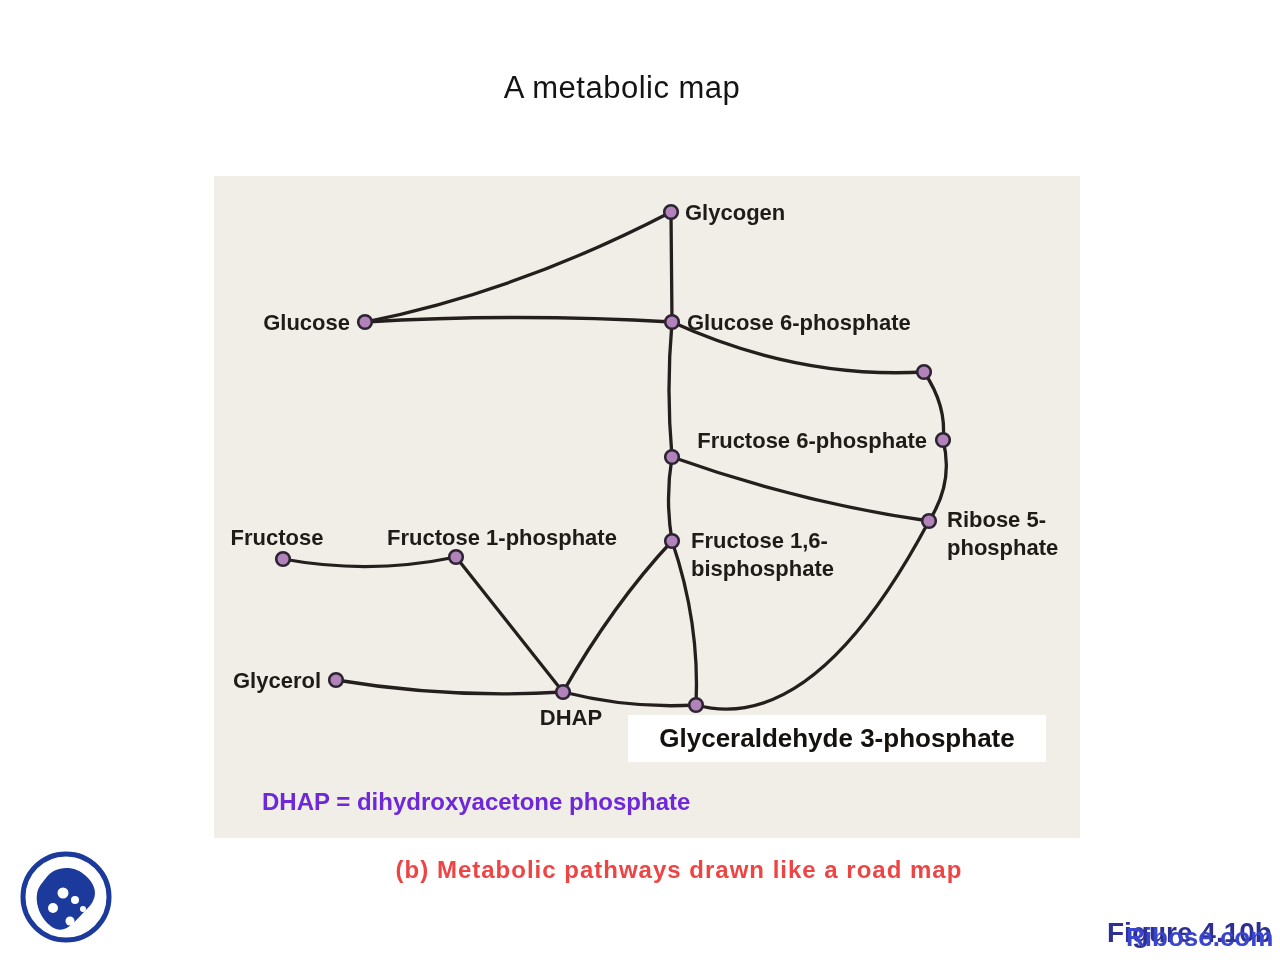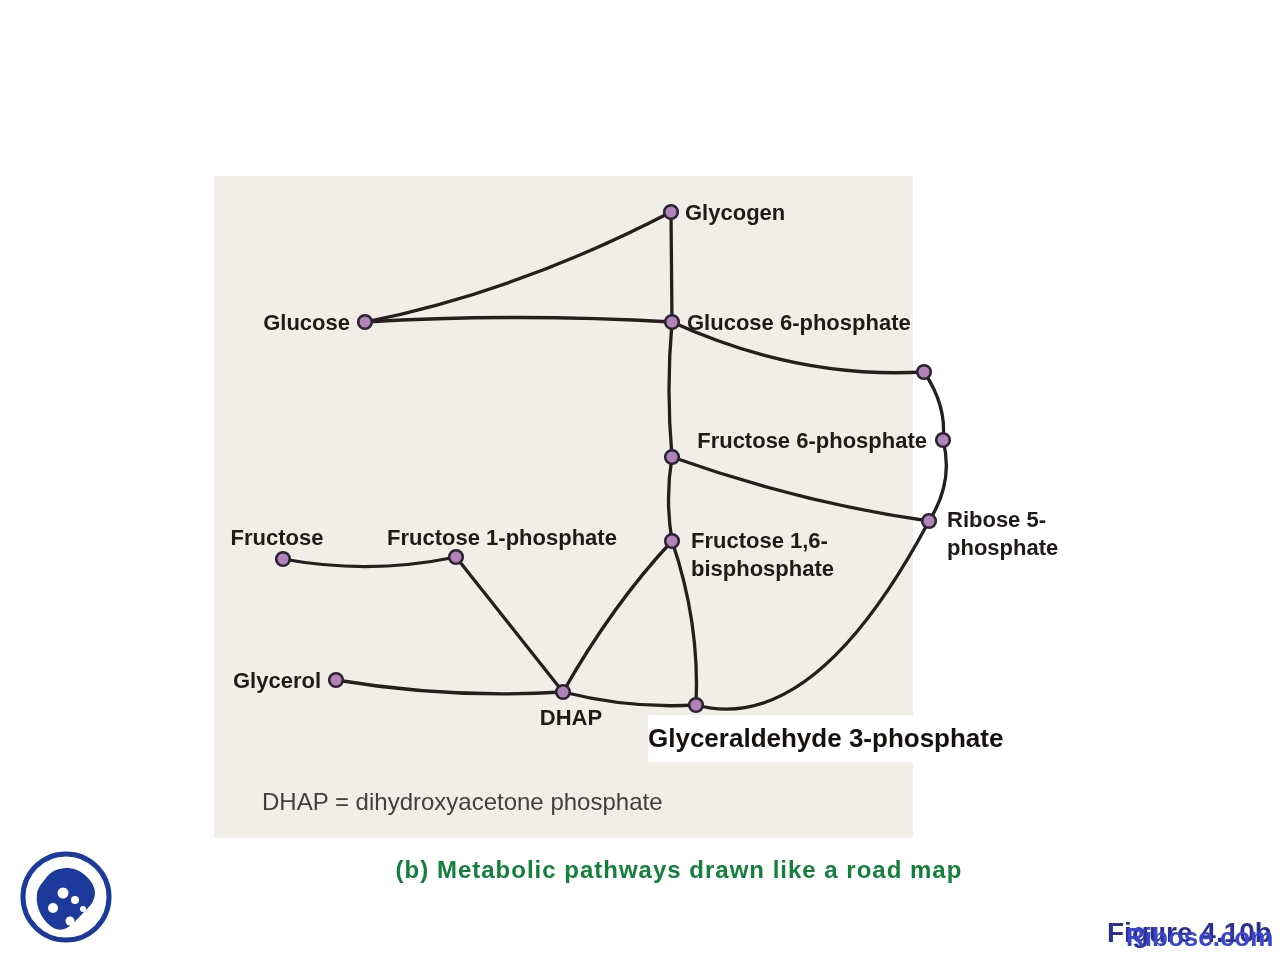--- a/index.html
+++ b/index.html
@@ -5,53 +5,54 @@
   html,body{margin:0;padding:0;background:#fff;}
   .slide{
     position:relative;width:1280px;height:960px;background:#ffffff;overflow:hidden;
     font-family:"Liberation Sans",sans-serif;
   }
   .page-title{
     position:absolute;left:192px;top:70px;width:860px;text-align:center;
     font-size:31px;font-weight:400;color:#141414;letter-spacing:0.5px;
   }
   .panel{
-    position:absolute;left:214px;top:176px;width:699px;height:662px;
+    position:absolute;left:214px;top:176px;width:866px;height:662px;
     background:var(--panel_bg,#f1eee7);
   }
   .panel svg.diagram{position:absolute;left:0;top:0;}
   .gbox{
-    position:absolute;left:434px;top:539px;width:418px;height:47px;
+    position:absolute;left:414px;top:539px;width:418px;height:47px;
     background:var(--box_bg,#ffffff);
     font-size:26px;font-weight:bold;color:#14110f;
-    text-align:left;line-height:47px;white-space:nowrap;
+    text-align:center;line-height:47px;white-space:nowrap;
   }
   .footnote{
     position:absolute;left:48px;top:612px;
-    font-size:24px;font-weight:normal;color:#404040;white-space:nowrap;
+    font-size:24px;font-weight:bold;color:#6d28d9;white-space:nowrap;
   }
   .caption{
     position:absolute;left:246px;top:856px;width:866px;text-align:center;
-    font-size:24px;font-weight:bold;color:#15803d;letter-spacing:1px;white-space:nowrap;
+    font-size:24px;font-weight:bold;color:#ef4444;letter-spacing:1px;white-space:nowrap;
   }
   .figure-label{
     position:absolute;left:1107px;top:917px;
     font-size:28px;font-weight:bold;color:var(--figure_label,#2d2f91);white-space:nowrap;
   }
   .watermark{
     position:absolute;left:1126px;top:922px;
     font-size:26px;font-weight:bold;color:var(--watermark,#3945cc);white-space:nowrap;
   }
   .logo{position:absolute;left:16px;top:848px;width:100px;height:100px;}
 </style>
 </head>
 <body>
 
 <div class="slide">
 
+  <div class="page-title">A metabolic map</div>
 
   <div class="panel">
     <svg class="diagram" id="diagram" width="866" height="662" viewBox="0 0 866 662">
         <path d="M151 146 Q303 116 457 36" fill="none" stroke="#241f1d" stroke-width="3.3" stroke-linecap="round"></path>
         <path d="M151 146 Q304 137 458 146" fill="none" stroke="#241f1d" stroke-width="3.3" stroke-linecap="round"></path>
         <path d="M457 36 L458 146" fill="none" stroke="#241f1d" stroke-width="3.3" stroke-linecap="round"></path>
         <path d="M458 146 Q583 203 710 196" fill="none" stroke="#241f1d" stroke-width="3.3" stroke-linecap="round"></path>
         <path d="M710 196 Q733 230 729 264" fill="none" stroke="#241f1d" stroke-width="3.3" stroke-linecap="round"></path>
         <path d="M729 264 Q740 306 715 345" fill="none" stroke="#241f1d" stroke-width="3.3" stroke-linecap="round"></path>
         <path d="M458 146 Q452 214 458 281" fill="none" stroke="#241f1d" stroke-width="3.3" stroke-linecap="round"></path>

